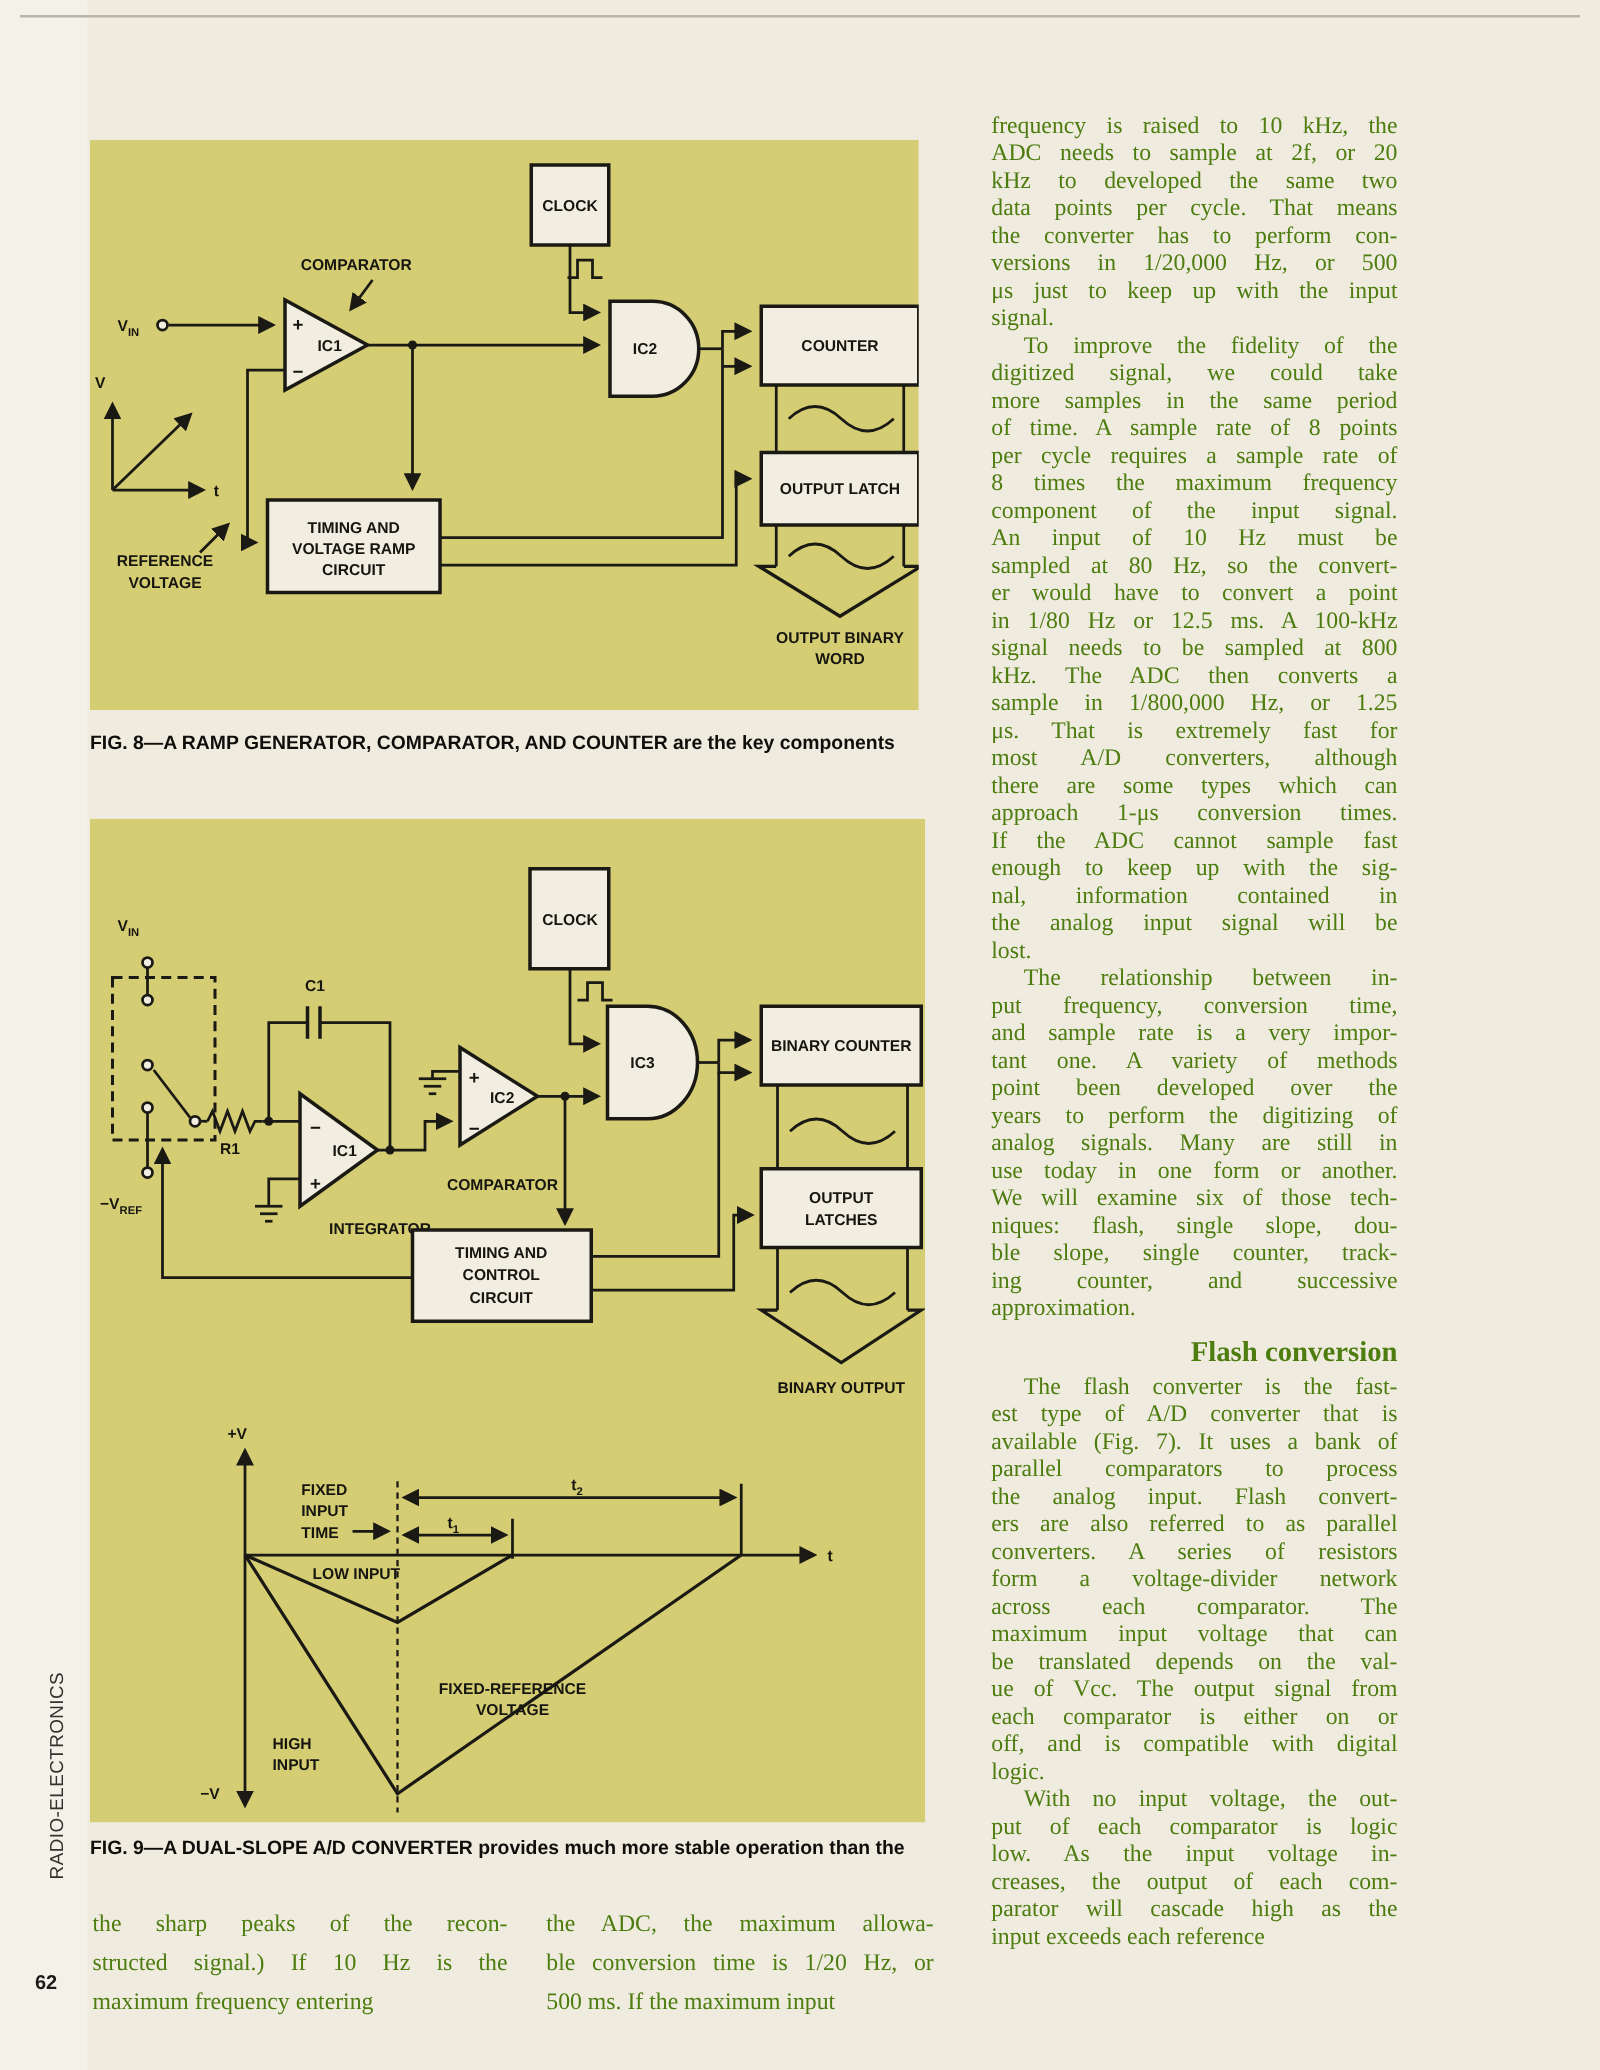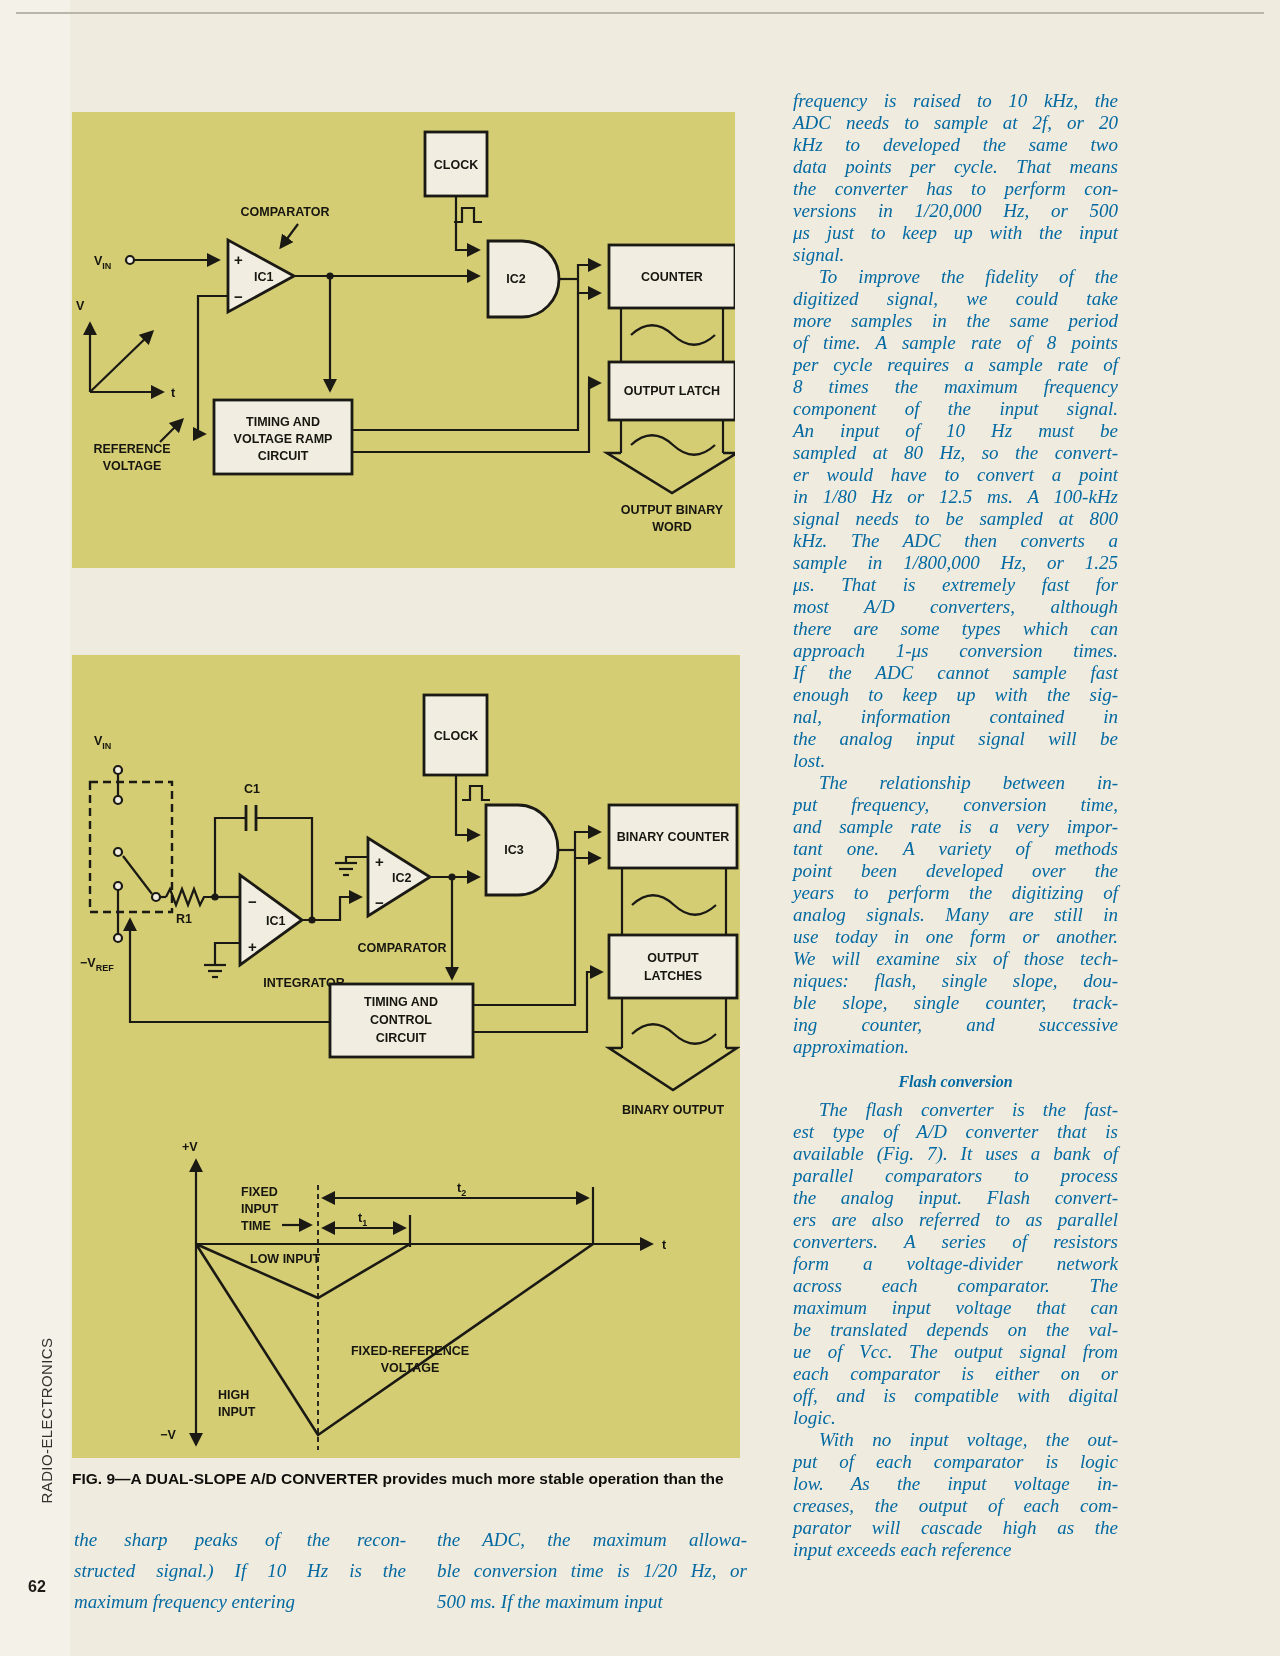--- a/index.html
+++ b/index.html
@@ -18,26 +18,26 @@
   .shape{stroke:#1a1914;stroke-width:2.8;fill:#f1eee1;}
   .dash{stroke:#1a1914;stroke-width:2.4;fill:none;stroke-dasharray:8 5;}
   .dashthin{stroke:#1a1914;stroke-width:1.8;fill:none;stroke-dasharray:5 4;}
   .dot{fill:#1a1914;}
   .term{stroke:#1a1914;stroke-width:2.2;fill:#f1eee1;}
   
   .caption{font-family:"Liberation Sans",sans-serif;font-weight:700;
            font-size:15.5px;line-height:22px;color:#0f0e0b;}
   
   .article{font-family:"Liberation Serif","DejaVu Serif",serif;
-           font-size:19px;line-height:22px;color:#0369a1;font-style:italic;}
+           font-size:19px;line-height:22px;color:#4d7c0f;}
   .tline{text-align:justify;text-align-last:justify;white-space:normal;}
   .tline.lastline{text-align-last:left;}
   .tline.indent{text-indent:26px;}
-  .col-heading{font-weight:700;font-size:16px;margin:13px 0 6px 0;
-               font-family:"Liberation Serif","DejaVu Serif",serif;text-align:center;}
+  .col-heading{font-weight:700;font-size:23px;margin:13px 0 6px 0;
+               font-family:"Liberation Serif","DejaVu Serif",serif;text-align:right;}
   #bottom-col-1 .tline,#bottom-col-2 .tline{line-height:31px;}
   
   #spine{left:-114px;top:1412px;width:320px;text-align:center;
          transform:rotate(-90deg);font-size:15px;letter-spacing:0.4px;color:#33312c;}
   #page-number{left:28px;top:1578px;font-weight:700;font-size:16px;color:#1c1b17;}
 </style>
 </head>
 <body>
 
 <div id="left-strip" class="abs"></div>
@@ -138,20 +138,21 @@
     <path class="wire" d="M549,308 V341"></path>
       <path class="wire" d="M651,308 V341"></path>
     <path class="wire" d="M559,333 c14,-13 28,-13 42,0 c14,13 28,13 42,0"></path>
     <path class="wire" style="stroke-width:2.6" d="M549,341 H535 L600,381 L665,341 H651"></path>
     <text class="dl" x="600" y="402" text-anchor="middle">OUTPUT BINARY</text>
     <text class="dl" x="600" y="419" text-anchor="middle">WORD</text>
   </g>
 </svg>
 
 <div class="abs caption" style="left:72px;top:584px;width:700px;">
+  <div>FIG. 8—A RAMP GENERATOR, COMPARATOR, AND COUNTER are the key components</div>
 </div>
 
 <svg class="abs diagram" style="left:72px;top:655px;" width="668" height="803" viewBox="0 0 668 803">
   <defs>
     <marker id="m9" viewBox="0 0 10 10" refX="8" refY="5" markerWidth="6.5" markerHeight="6.5" orient="auto-start-reverse">
       <path d="M0,0 L10,5 L0,10 z" fill="#1a1914"></path>
     </marker>
   </defs>
   <rect x="0" y="0" width="668" height="803" fill="#d4cd74"></rect>
 

